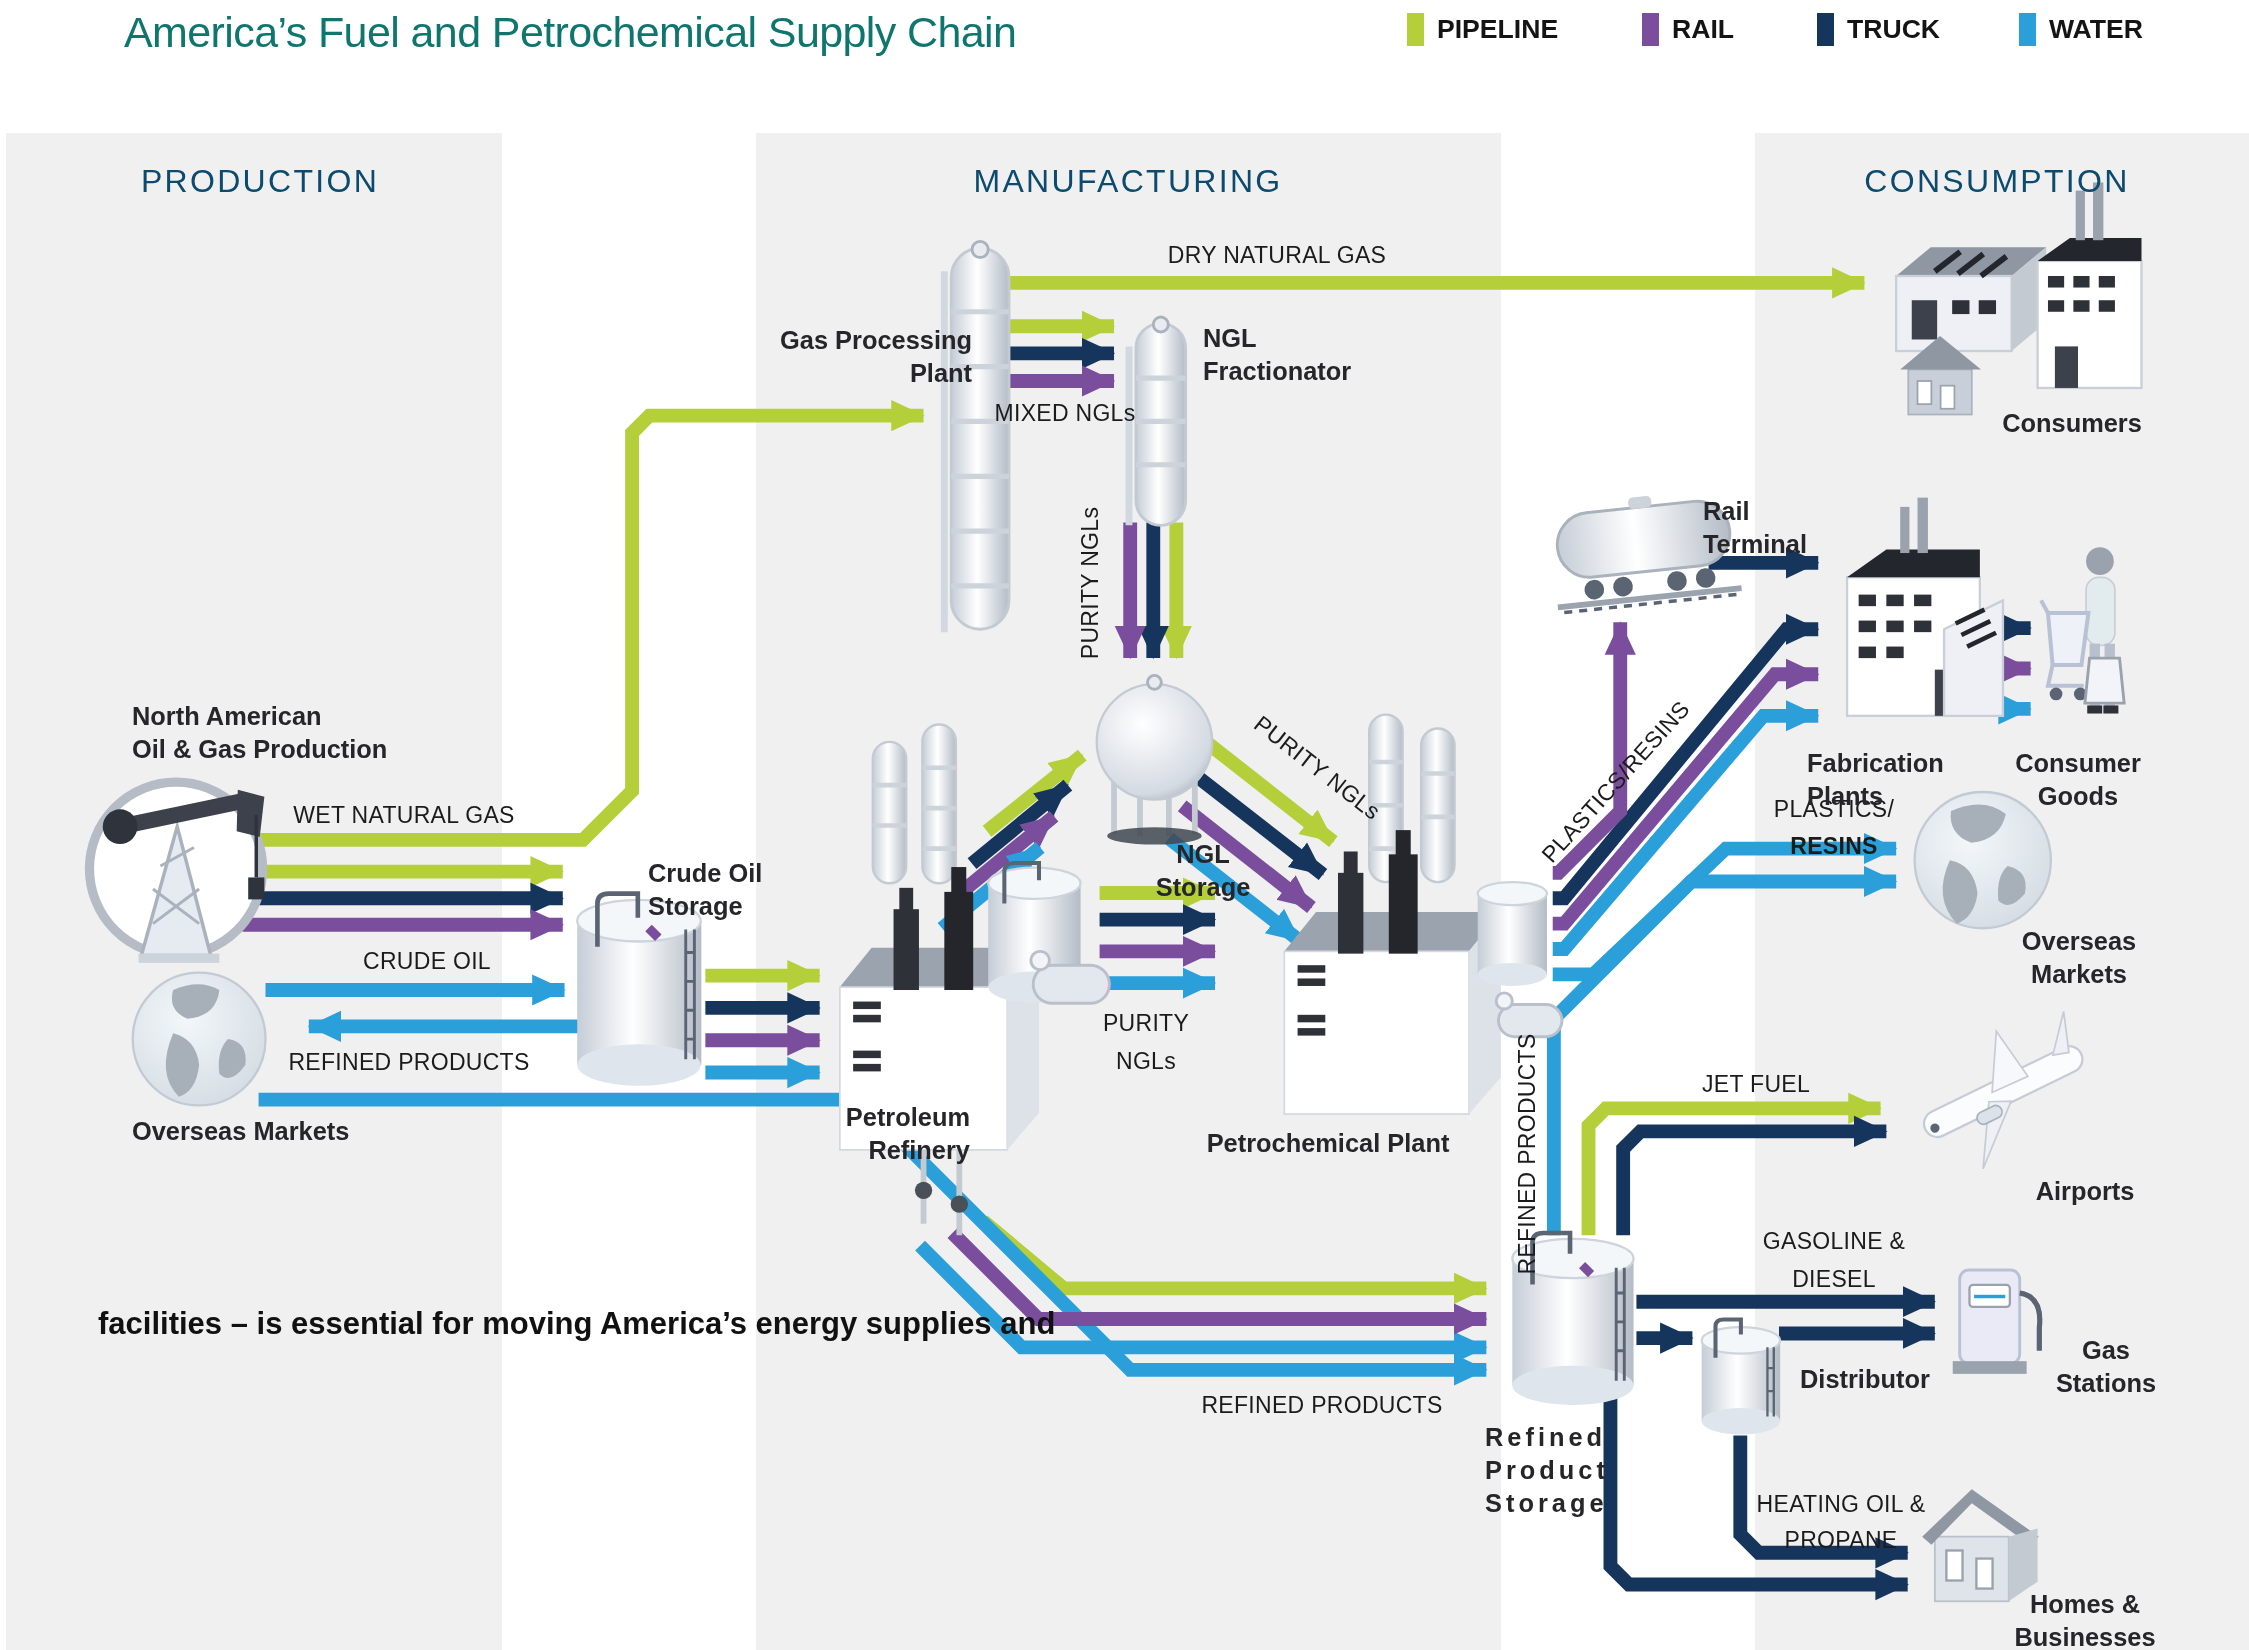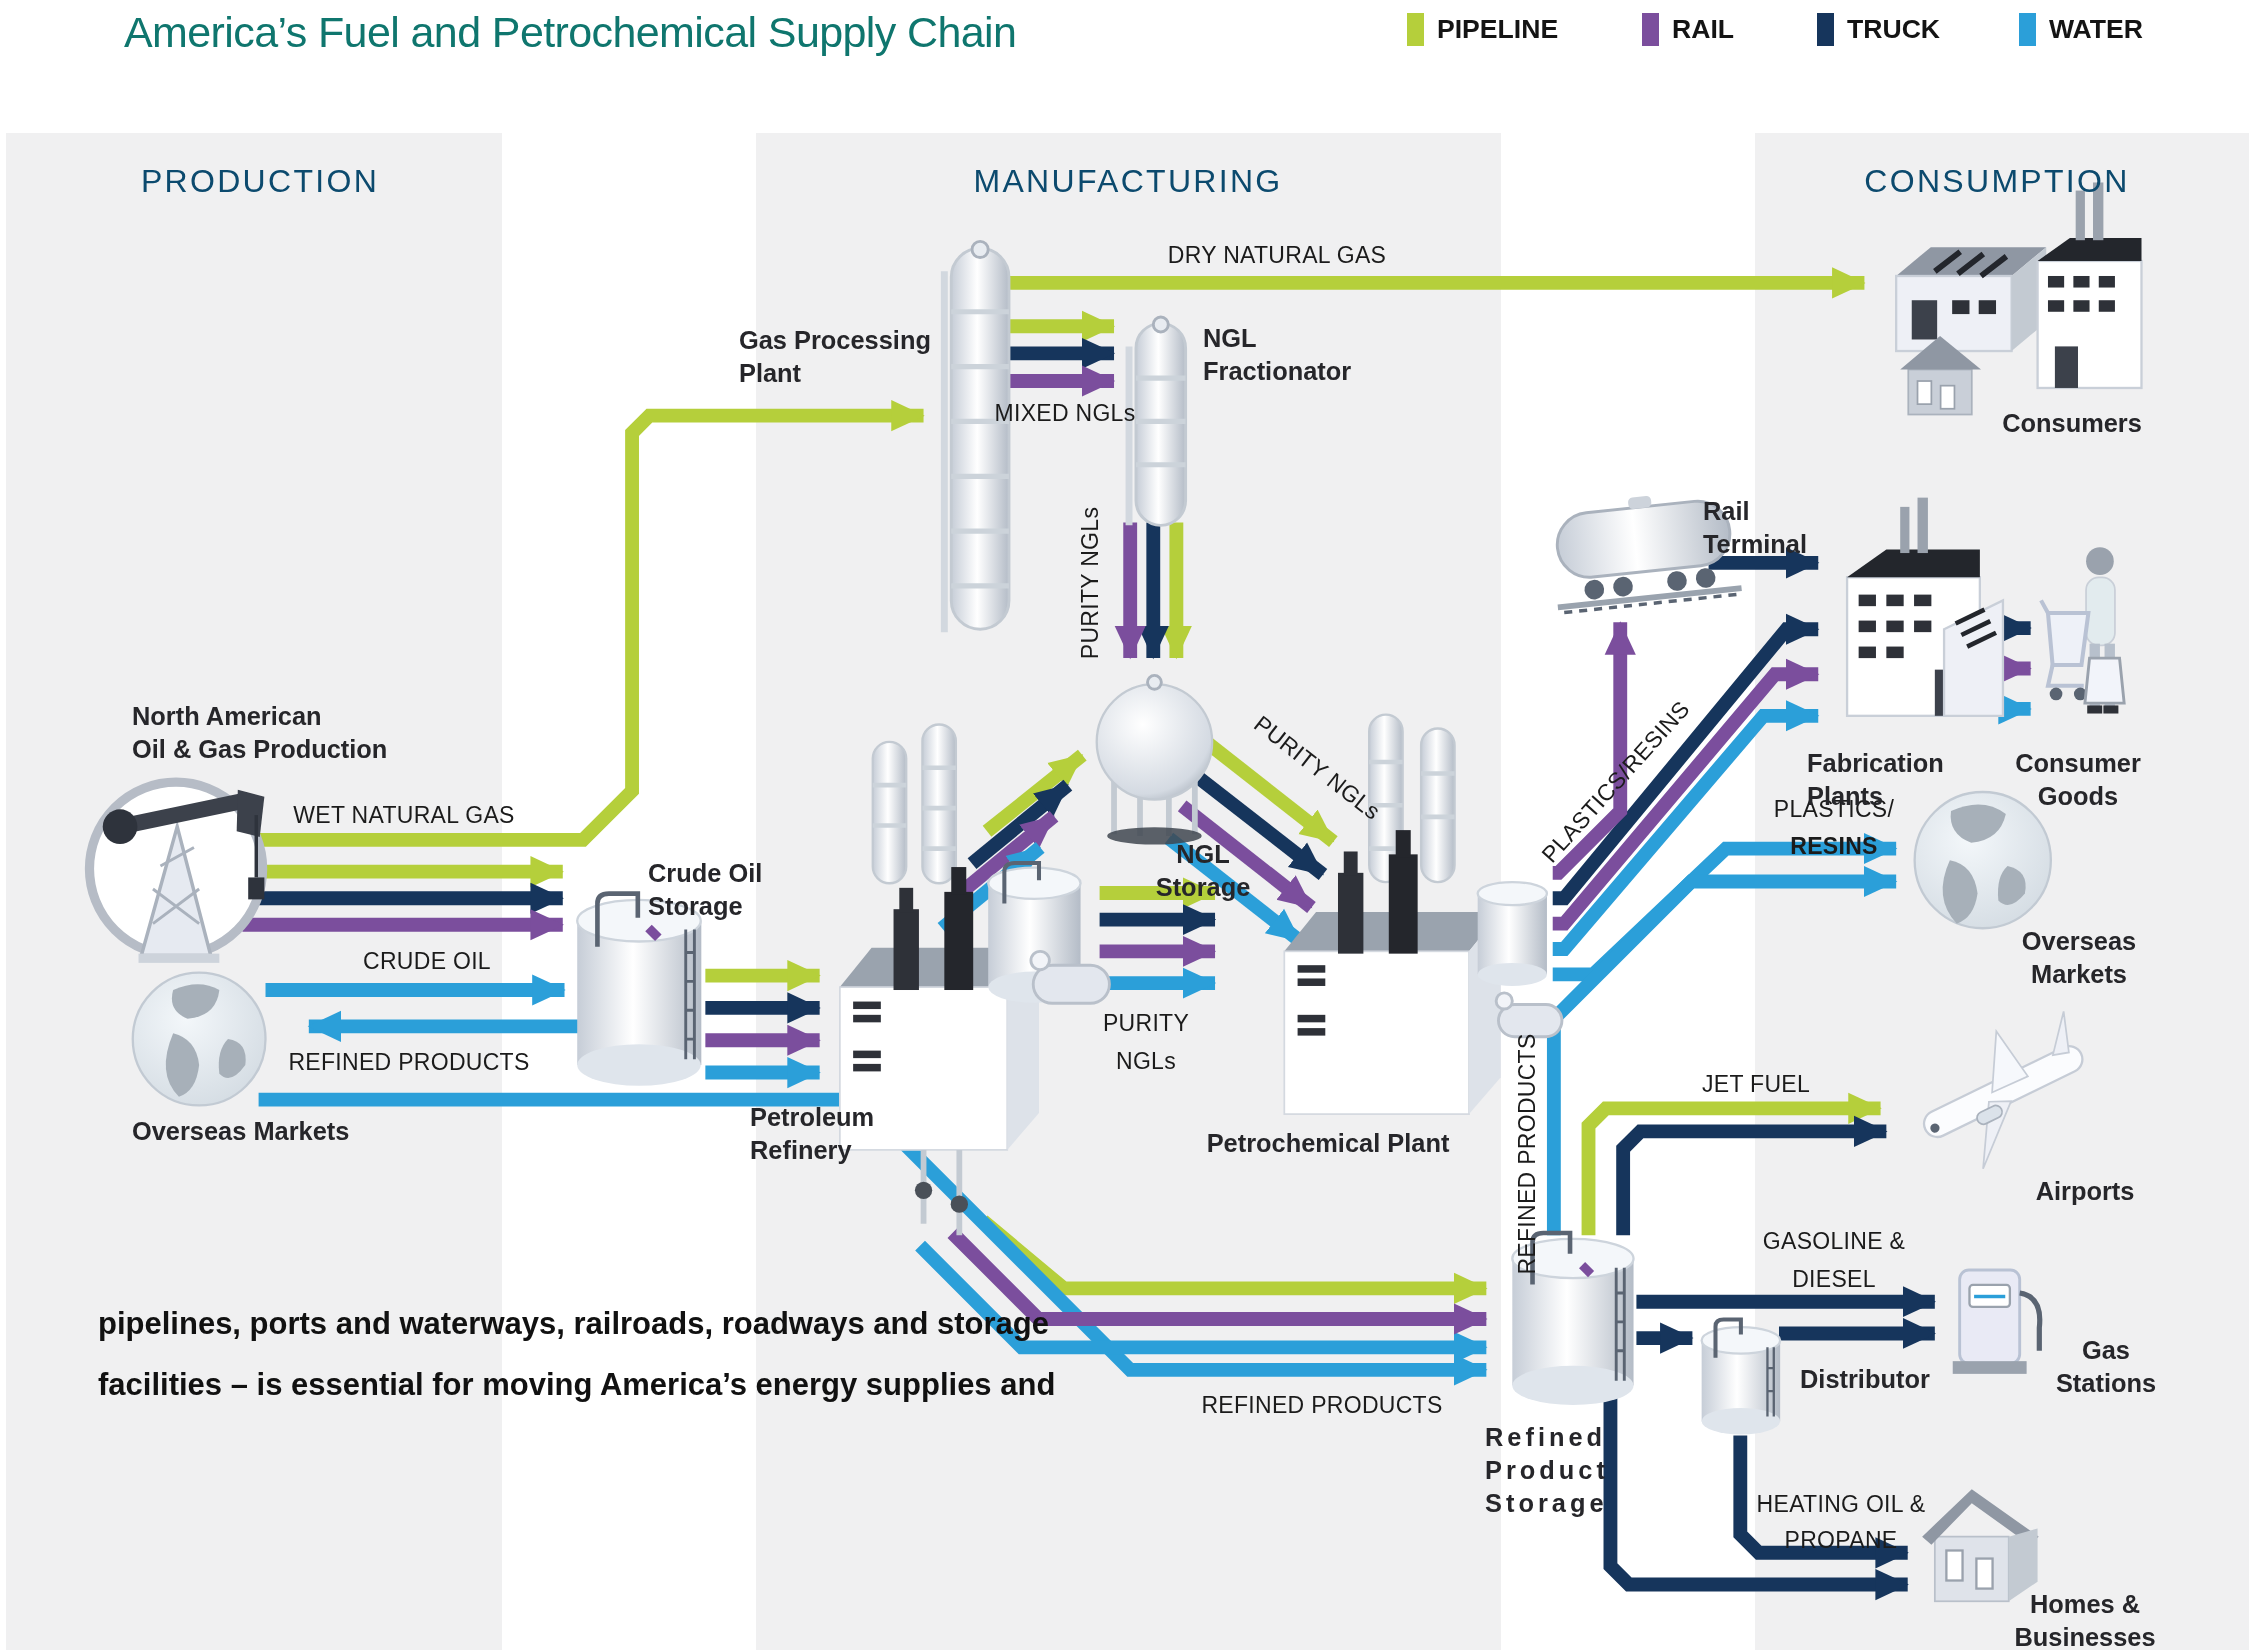--- a/index.html
+++ b/index.html
@@ -5,21 +5,21 @@
   html,body{margin:0;padding:0;}
   body{width:2250px;height:1651px;position:relative;background:#ffffff;overflow:hidden;
        font-family:"Liberation Sans",sans-serif;}
   .band{position:absolute;top:133px;bottom:0;background:#f0f0f1;z-index:0;}
   .abs{position:absolute;z-index:3;}
   .title{font-size:43px;color:#0f766e;letter-spacing:-0.6px;font-weight:400;white-space:nowrap;}
   .sec{font-size:32px;color:#0c4a6e;letter-spacing:2.3px;font-weight:400;transform:translateX(-50%);white-space:nowrap;}
   .flow{font-size:23px;color:#1b1b1b;font-weight:400;letter-spacing:0.3px;white-space:nowrap;transform:translate(-50%,-50%);}
   .fac{font-size:25.4px;color:#26262a;font-weight:700;line-height:33px;white-space:nowrap;}
   .fac-c{transform:translateX(-50%);text-align:center;}
-  .fac-r{text-align:left;}
+  .fac-r{text-align:right;margin-left:41px;}
   .rot{transform:translate(-50%,-50%) rotate(-90deg);}
   .legend-item{position:absolute;display:flex;align-items:center;z-index:3;}
   .swatch{width:17.3px;height:33px;margin-right:12.7px;}
   .legend-label{font-size:26.6px;font-weight:600;color:#141414;letter-spacing:0px;}
   .para-line{font-size:31px;font-weight:700;color:#111;line-height:61px;white-space:nowrap;}
   svg{position:absolute;left:0;top:0;z-index:2;}
 </style>
 </head>
 <body>
 
@@ -432,16 +432,15 @@
 <div class="abs fac fac-c" style="left:2106px;top:1334px;">
   <div>Gas</div>
   <div>Stations</div>
 </div>
 <div class="abs fac fac-c" style="left:2085px;top:1588px;">
   <div>Homes &amp;</div>
   <div>Businesses</div>
 </div>
 
 <div class="abs" style="left:98px;top:1293px;">
-  <div class="para-line">pipelines, ports and waterways, railroads, roadways and storage</div>
   <div class="para-line">facilities – is essential for moving America’s energy supplies and</div>
 </div>
 
 
 </body></html>

